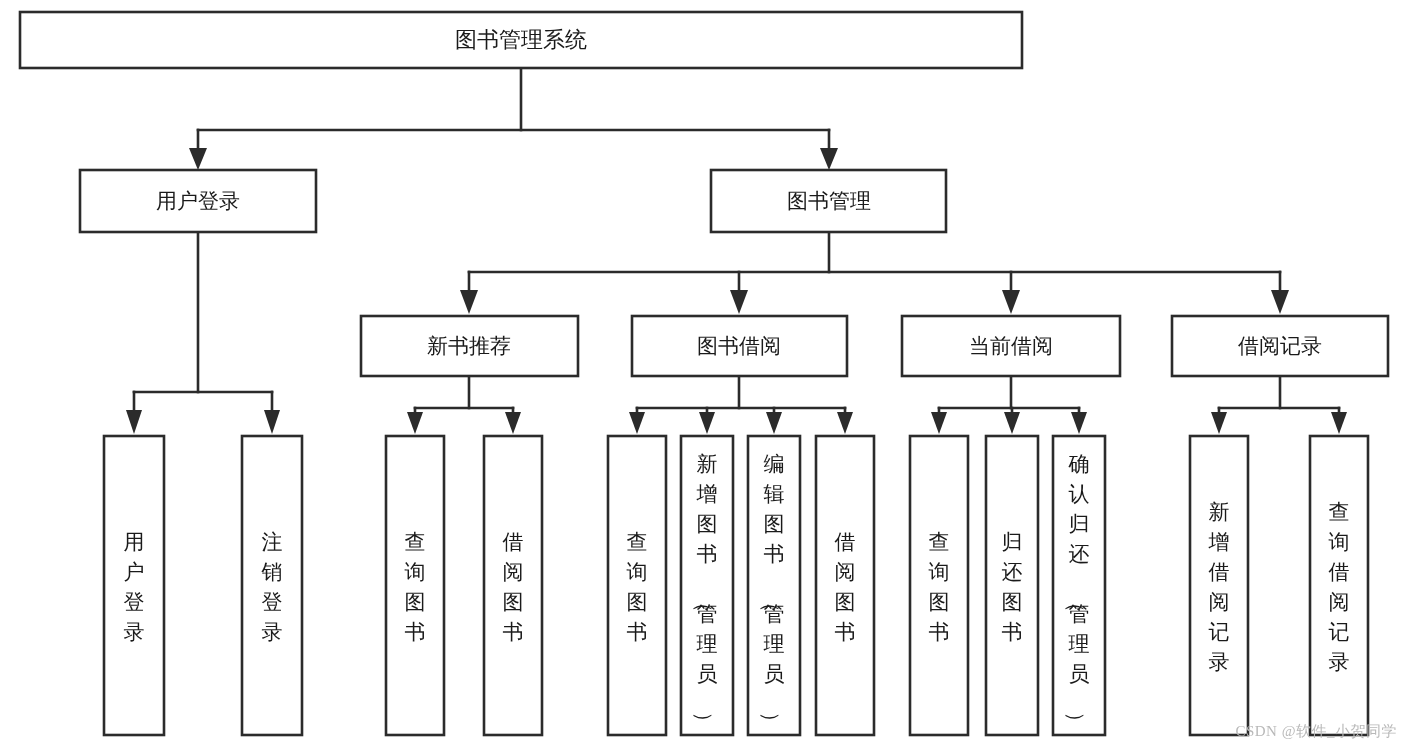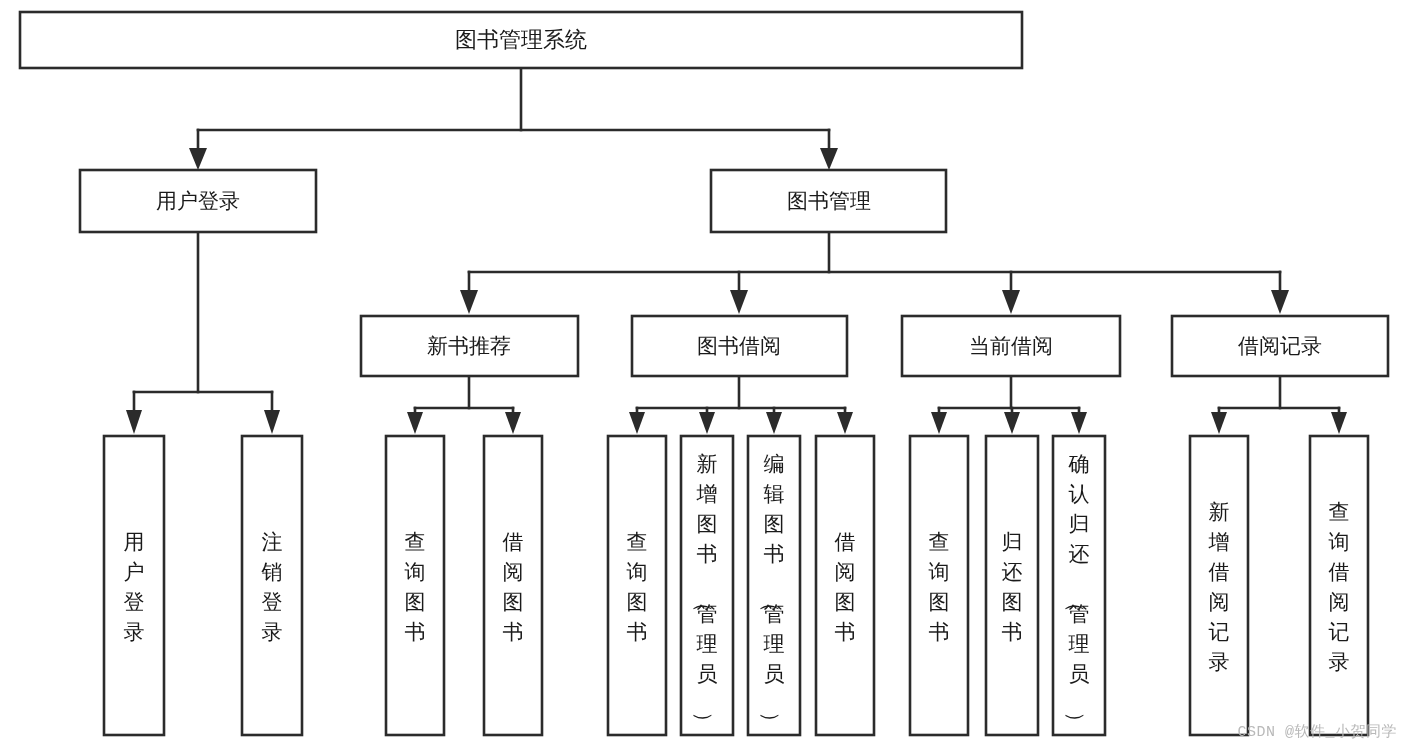--- a/index.html
+++ b/index.html
@@ -49,21 +49,21 @@
     stroke-linecap: square;
   }
   .arrow-head {
     fill: #2b2b2b;
     stroke: none;
   }
   .watermark {
     position: absolute;
     right: 8px;
     bottom: 6px;
-    font-family: Liberation Mono, monospace;
+    font-family: Liberation Serif, serif;
     font-size: 15px;
     color: #b9b9b9;
     letter-spacing: 0.5px;
     white-space: nowrap;
   }
 </style>
 </head>
 <body>
 
 <svg id="diagram" viewBox="0 0 1405 747" xmlns="http://www.w3.org/2000/svg">

